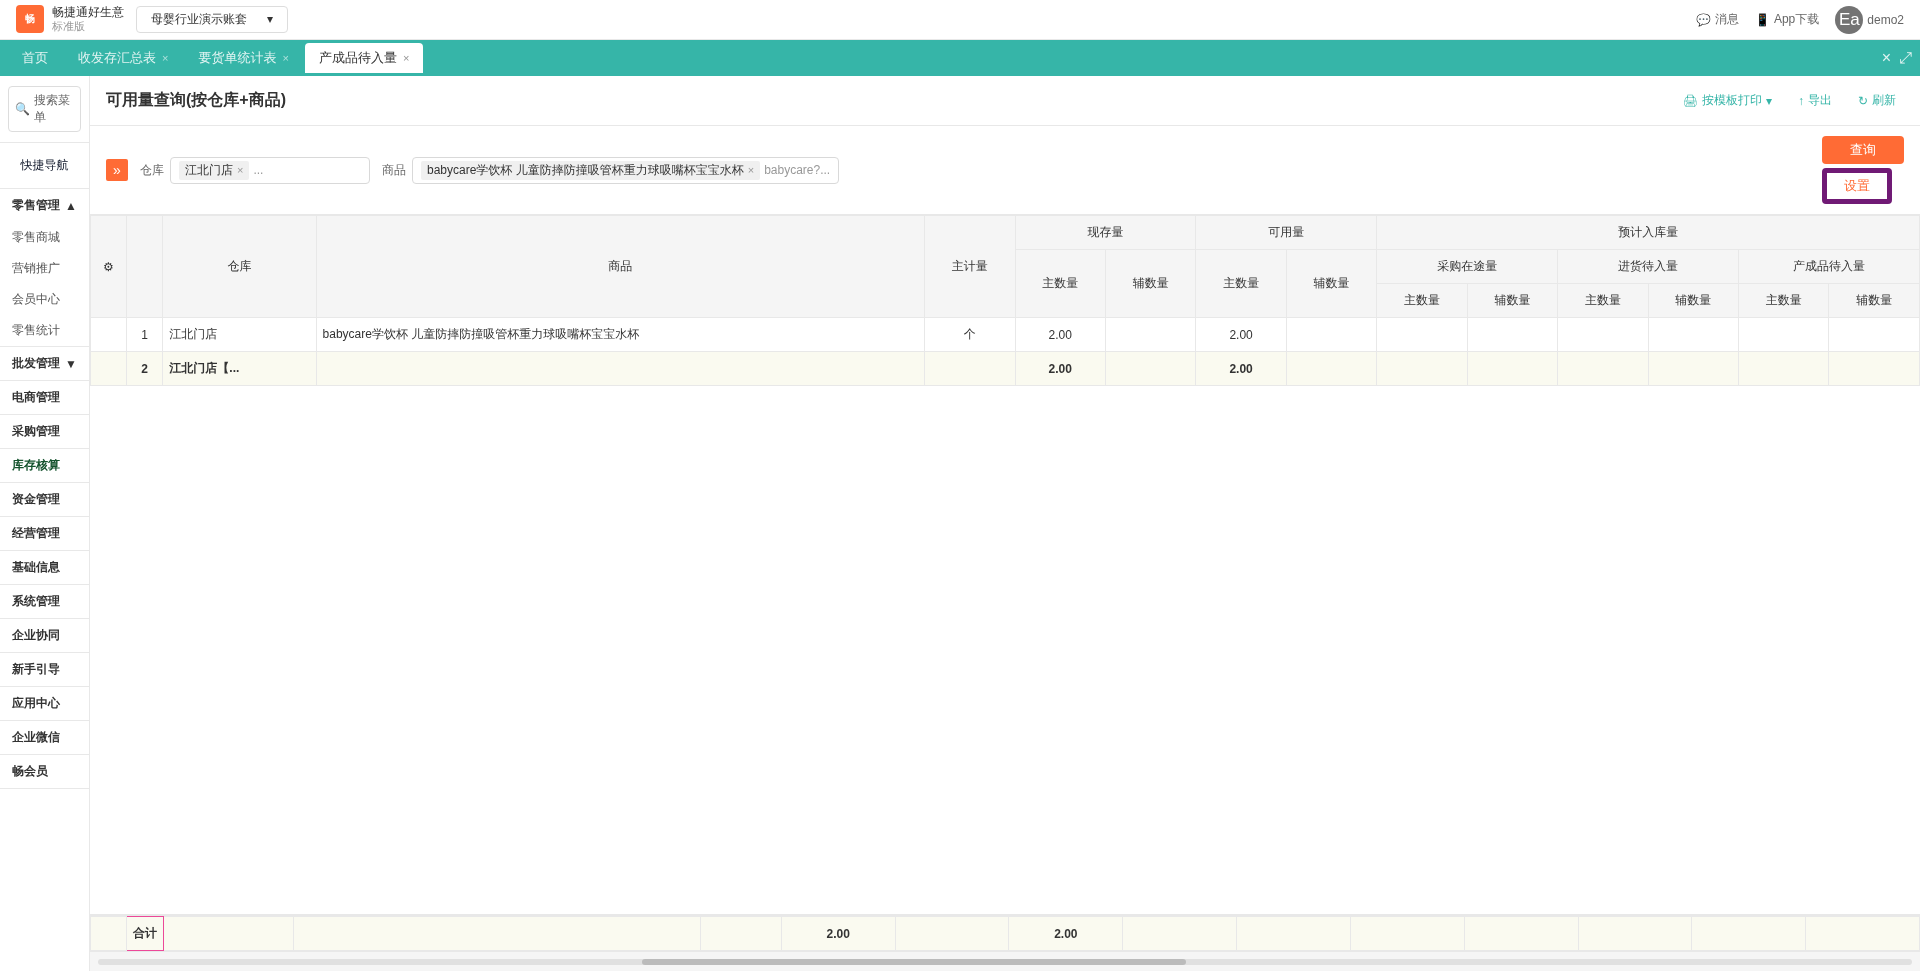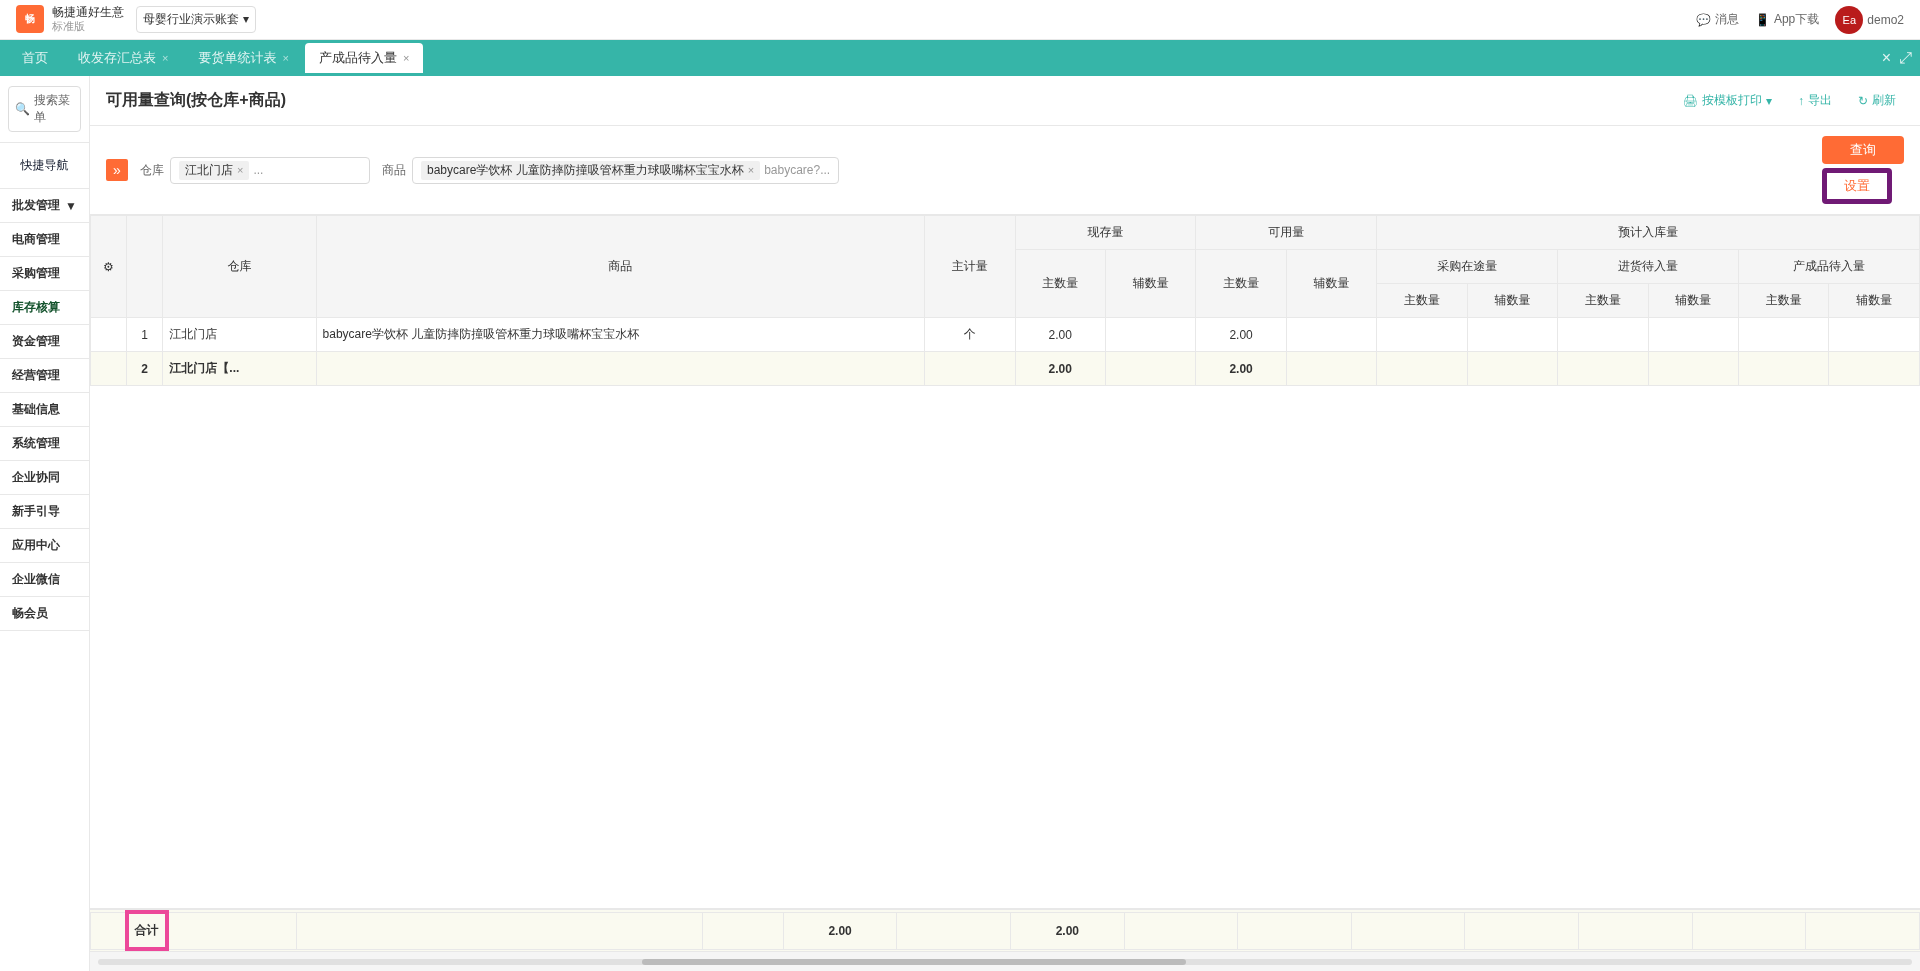--- a/index.html
+++ b/index.html
@@ -15,27 +15,27 @@
       padding: 0 16px;
       border-bottom: 1px solid #e8e8e8;
       flex-shrink: 0;
     }
     .top-bar-left { display: flex; align-items: center; gap: 12px; }
     .logo-area { display: flex; align-items: center; gap: 8px; }
     .logo-icon { width: 28px; height: 28px; background: #ff6b35; border-radius: 4px; display: flex; align-items: center; justify-content: center; color: #fff; font-size: 10px; font-weight: bold; }
     .logo-text { font-size: 12px; color: #333; line-height: 1.2; }
     .logo-sub { font-size: 11px; color: #999; }
     .industry-selector {
-      display: flex; align-items: center; gap: 4px;
-      border: 1px solid #ddd; border-radius: 4px; padding: 4px 6px;
+      display: flex; align-items: center; gap: 20px;
+      border: 1px solid #ddd; border-radius: 4px; padding: 4px 14px;
       font-size: 12px; color: #333; cursor: pointer; background: #fff;
     }
     .top-bar-right { display: flex; align-items: center; gap: 16px; }
     .top-bar-action { display: flex; align-items: center; gap: 4px; font-size: 12px; color: #666; cursor: pointer; }
-    .avatar { width: 28px; height: 28px; border-radius: 50%; background: #b91c1c; display: flex; align-items: center; justify-content: center; font-size: 11px; color: #fff; }
+    .avatar { width: 28px; height: 28px; border-radius: 50%; background: #737373; display: flex; align-items: center; justify-content: center; font-size: 17px; color: #fff; }
 
     
     .tab-bar {
       height: 36px;
       background: #36b5a8;
       display: flex;
       align-items: center;
       padding: 0 8px;
       flex-shrink: 0;
       gap: 2px;
@@ -231,20 +231,38 @@
         <span>🔍</span>
         <span>搜索菜单</span>
       </button>
     </div>
     <div class="sidebar-nav">
       <div class="sidebar-nav-item">
         <span>快捷导航</span>
       </div>
     </div>
 
+    <div class="sidebar-section">
+      <div class="sidebar-section-header">
+        <span>零售管理</span>
+        <span>▲</span>
+      </div>
+      <div class="sidebar-item">
+        <span>零售商城</span>
+      </div>
+      <div class="sidebar-item">
+        <span>营销推广</span>
+      </div>
+      <div class="sidebar-item">
+        <span>会员中心</span>
+      </div>
+      <div class="sidebar-item">
+        <span>零售统计</span>
+      </div>
+    </div>
 
     <div class="sidebar-section">
       <div class="sidebar-section-header">
         <span>批发管理</span>
         <span>▼</span>
       </div>
     </div>
 
     <div class="sidebar-section">
       <div class="sidebar-section-header">
@@ -438,21 +456,21 @@
           </tr>
         </tbody>
       </table>
     </div>
 
     <div style="background:#fafaf0; border-top:2px solid #e8e8e8; flex-shrink:0;">
       <table style="width:100%; border-collapse:collapse; font-size:12px; font-weight:bold;">
         <tbody>
           <tr>
             <td style="width:36px; border:1px solid #e8e8e8; padding:8px 6px;"></td>
-            <td style="width:30px; border:4px solid #ec4899; padding:8px 6px; text-align:left;">合计</td>
+            <td style="width:30px; border:1px solid #ec4899; padding:8px 6px; text-align:left;">合计</td>
             <td style="border:1px solid #e8e8e8; padding:8px 6px; min-width:80px;"></td>
             <td style="border:1px solid #e8e8e8; padding:8px 6px; min-width:250px;"></td>
             <td style="border:1px solid #e8e8e8; padding:8px 6px; min-width:50px;"></td>
             <td style="border:1px solid #e8e8e8; padding:8px 6px; text-align:center; min-width:70px;">2.00</td>
             <td style="border:1px solid #e8e8e8; padding:8px 6px; min-width:70px;"></td>
             <td style="border:1px solid #e8e8e8; padding:8px 6px; text-align:center; min-width:70px;">2.00</td>
             <td style="border:1px solid #e8e8e8; padding:8px 6px; min-width:70px;"></td>
             <td style="border:1px solid #e8e8e8; padding:8px 6px; min-width:70px;"></td>
             <td style="border:1px solid #e8e8e8; padding:8px 6px; min-width:70px;"></td>
             <td style="border:1px solid #e8e8e8; padding:8px 6px; min-width:70px;"></td>

